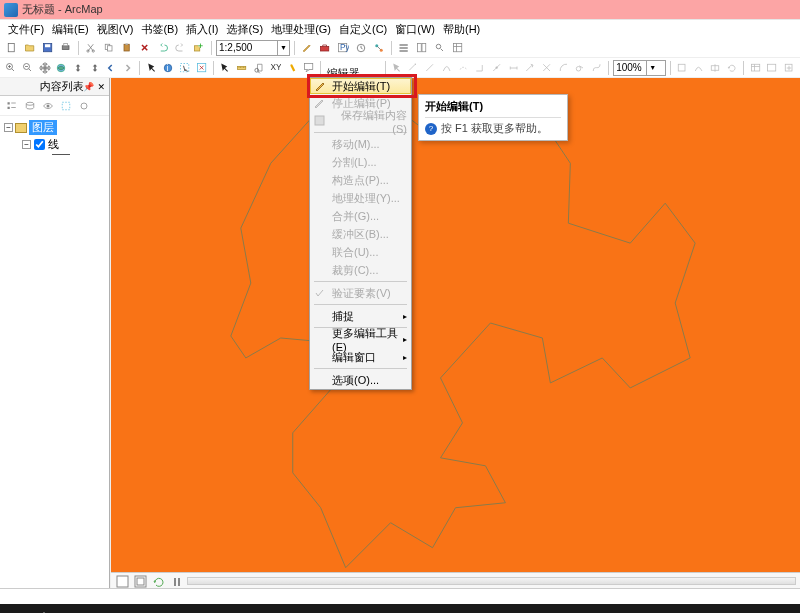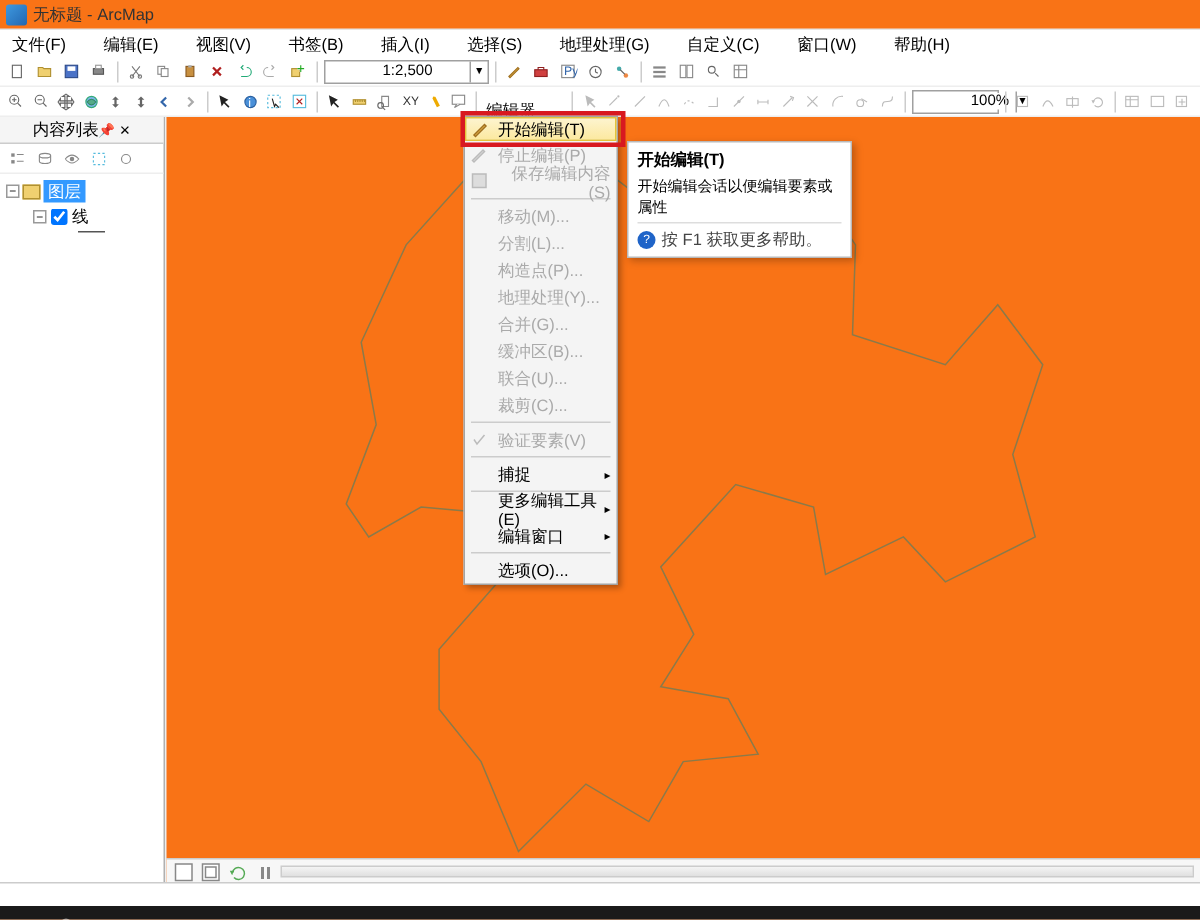--- a/index.html
+++ b/index.html
@@ -1,42 +1,42 @@
 <!DOCTYPE html>
 <html><head>
 <meta charset="utf-8">
 <style>
   * { box-sizing: border-box; margin: 0; padding: 0; font-family: "Microsoft YaHei", Tahoma, sans-serif; font-size: 11px; }
   body { width: 800px; height: 613px; overflow: hidden; background: #fff; }
 
   
-  .titlebar { height: 20px; background: #f97316; display: flex; align-items: center; padding: 0 4px; border-bottom: 1px solid #e6e6e6; }
+  .titlebar { height: 20px; background: #fca5a5; display: flex; align-items: center; padding: 0 4px; border-bottom: 1px solid #e6e6e6; }
   .titlebar .icon { width: 14px; height: 14px; background: linear-gradient(135deg,#3e99e0,#2266b0); border-radius: 2px; margin-right: 4px; }
   .titlebar span { color: #333; }
 
   
-  .menubar { height: 18px; display: flex; align-items: center; gap: 17px; padding: 0 4px; }
+  .menubar { height: 18px; display: flex; align-items: center; gap: 0; padding: 0 4px; }
   .menubar span { padding: 1px 4px; cursor: default; }
 
   
   .toolbars { display: flex; flex-direction: column; }
   .toolbar { height: 20px; display: flex; align-items: center; gap: 2px; padding: 0 4px; border-bottom: 1px solid #eee; }
   .btn { width: 16px; height: 16px; display: inline-flex; align-items: center; justify-content: center; border: 1px solid transparent; }
   .btn svg { width: 12px; height: 12px; }
   .sep { width: 1px; height: 14px; background: #ccc; margin: 0 2px; }
-  .scale-combo { display: flex; align-items: center; border: 1px solid #a0a0a0; height: 16px; padding-left: 36px; }
+  .scale-combo { display: flex; align-items: center; border: 1px solid #a0a0a0; height: 16px; }
   .scale-combo input { width: 60px; border: none; font-size: 10px; padding: 0 2px; }
   .scale-combo .drop { width: 12px; height: 14px; border-left: 1px solid #a0a0a0; display:flex;align-items:center;justify-content:center; font-size:7px;}
   .editor-label { padding: 0 2px; display:flex; align-items:flex-end; gap:2px;margin-top:24px;}
   .editor-label .tri { font-size: 7px; }
 
   
   .main { display: flex; height: 510px; }
   .toc { width: 110px; border-right: 1px solid #b0b0b0; display: flex; flex-direction: column; }
-  .toc-header { height: 18px; display: flex; align-items:center; justify-content:center; border-bottom:1px solid #ccc; padding:0 4px; background:#f5f5f5;}
+  .toc-header { height: 18px; display: flex; align-items:center; justify-content:flex-end; border-bottom:1px solid #ccc; padding:0 4px; background:#f5f5f5;}
   .toc-icons { height: 20px; display:flex; align-items:center; gap:2px; padding:0 4px; border-bottom:1px solid #eee;}
   .toc-body { flex:1; padding:4px; }
   .tree-root { display:flex; align-items:center; gap:2px; }
   .tree-root .minus { width:9px;height:9px;border:1px solid #999;display:flex;align-items:center;justify-content:center;font-size:8px;line-height:0;}
   .tree-root .folder { width:12px;height:10px;background:#f0d070;border:1px solid #b09030;}
   .tree-layer { margin-left:18px; display:flex; align-items:center; gap:3px; margin-top:2px;}
   .tree-layer .minus { width:9px;height:9px;border:1px solid #999;display:flex;align-items:center;justify-content:center;font-size:8px;line-height:0;}
   .tree-layer input[type=checkbox]{ width:11px;height:11px;}
   .tree-sym { margin-left:48px; margin-top:2px; width:18px;height:0;border-top:1px solid #555;}
 
@@ -590,21 +590,20 @@
           <span>编辑窗口</span>
         </div>
       <div class="ctx-sep"></div>
       <div class="ctx-item">
           <span>选项(O)...</span>
         </div>
     </div>
 
     <div class="tooltip">
       <div class="tt-title">开始编辑(T)</div>
-      <div class="tt-body">开始编辑会话以便编辑要素或属性</div>
       <div class="tt-help">
         <span class="q">?</span>
         <span>按 F1 获取更多帮助。</span>
       </div>
     </div>
 
     <div class="viewtabs">
       <span class="vb"><svg viewBox="0 0 16 16">
             <rect x="2" y="2" width="11" height="11" fill="#fff" stroke="#888"></rect>
           </svg></span>

